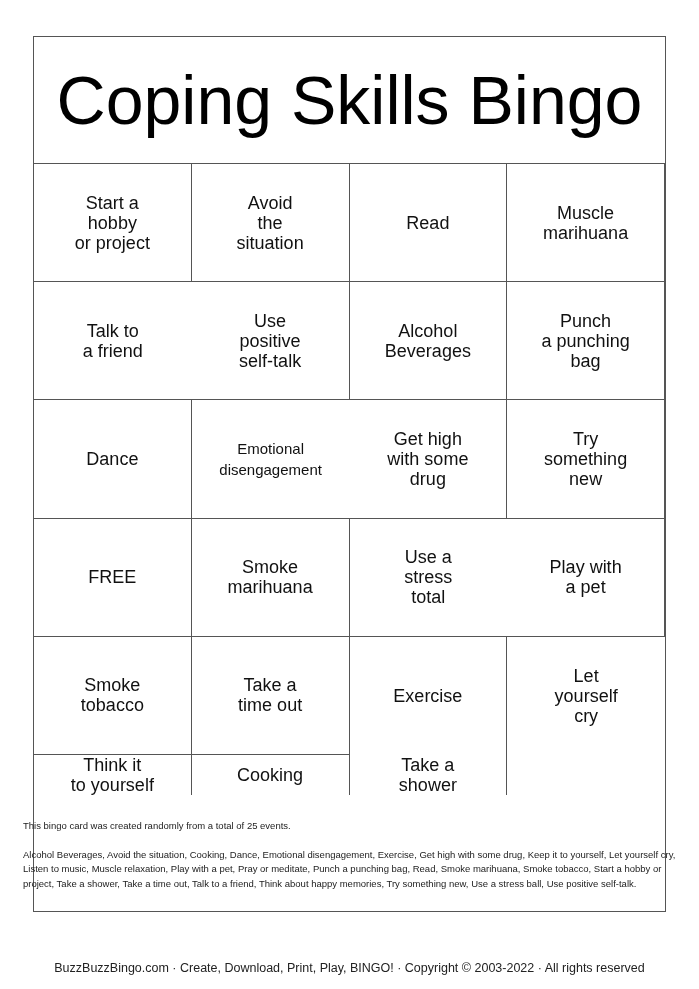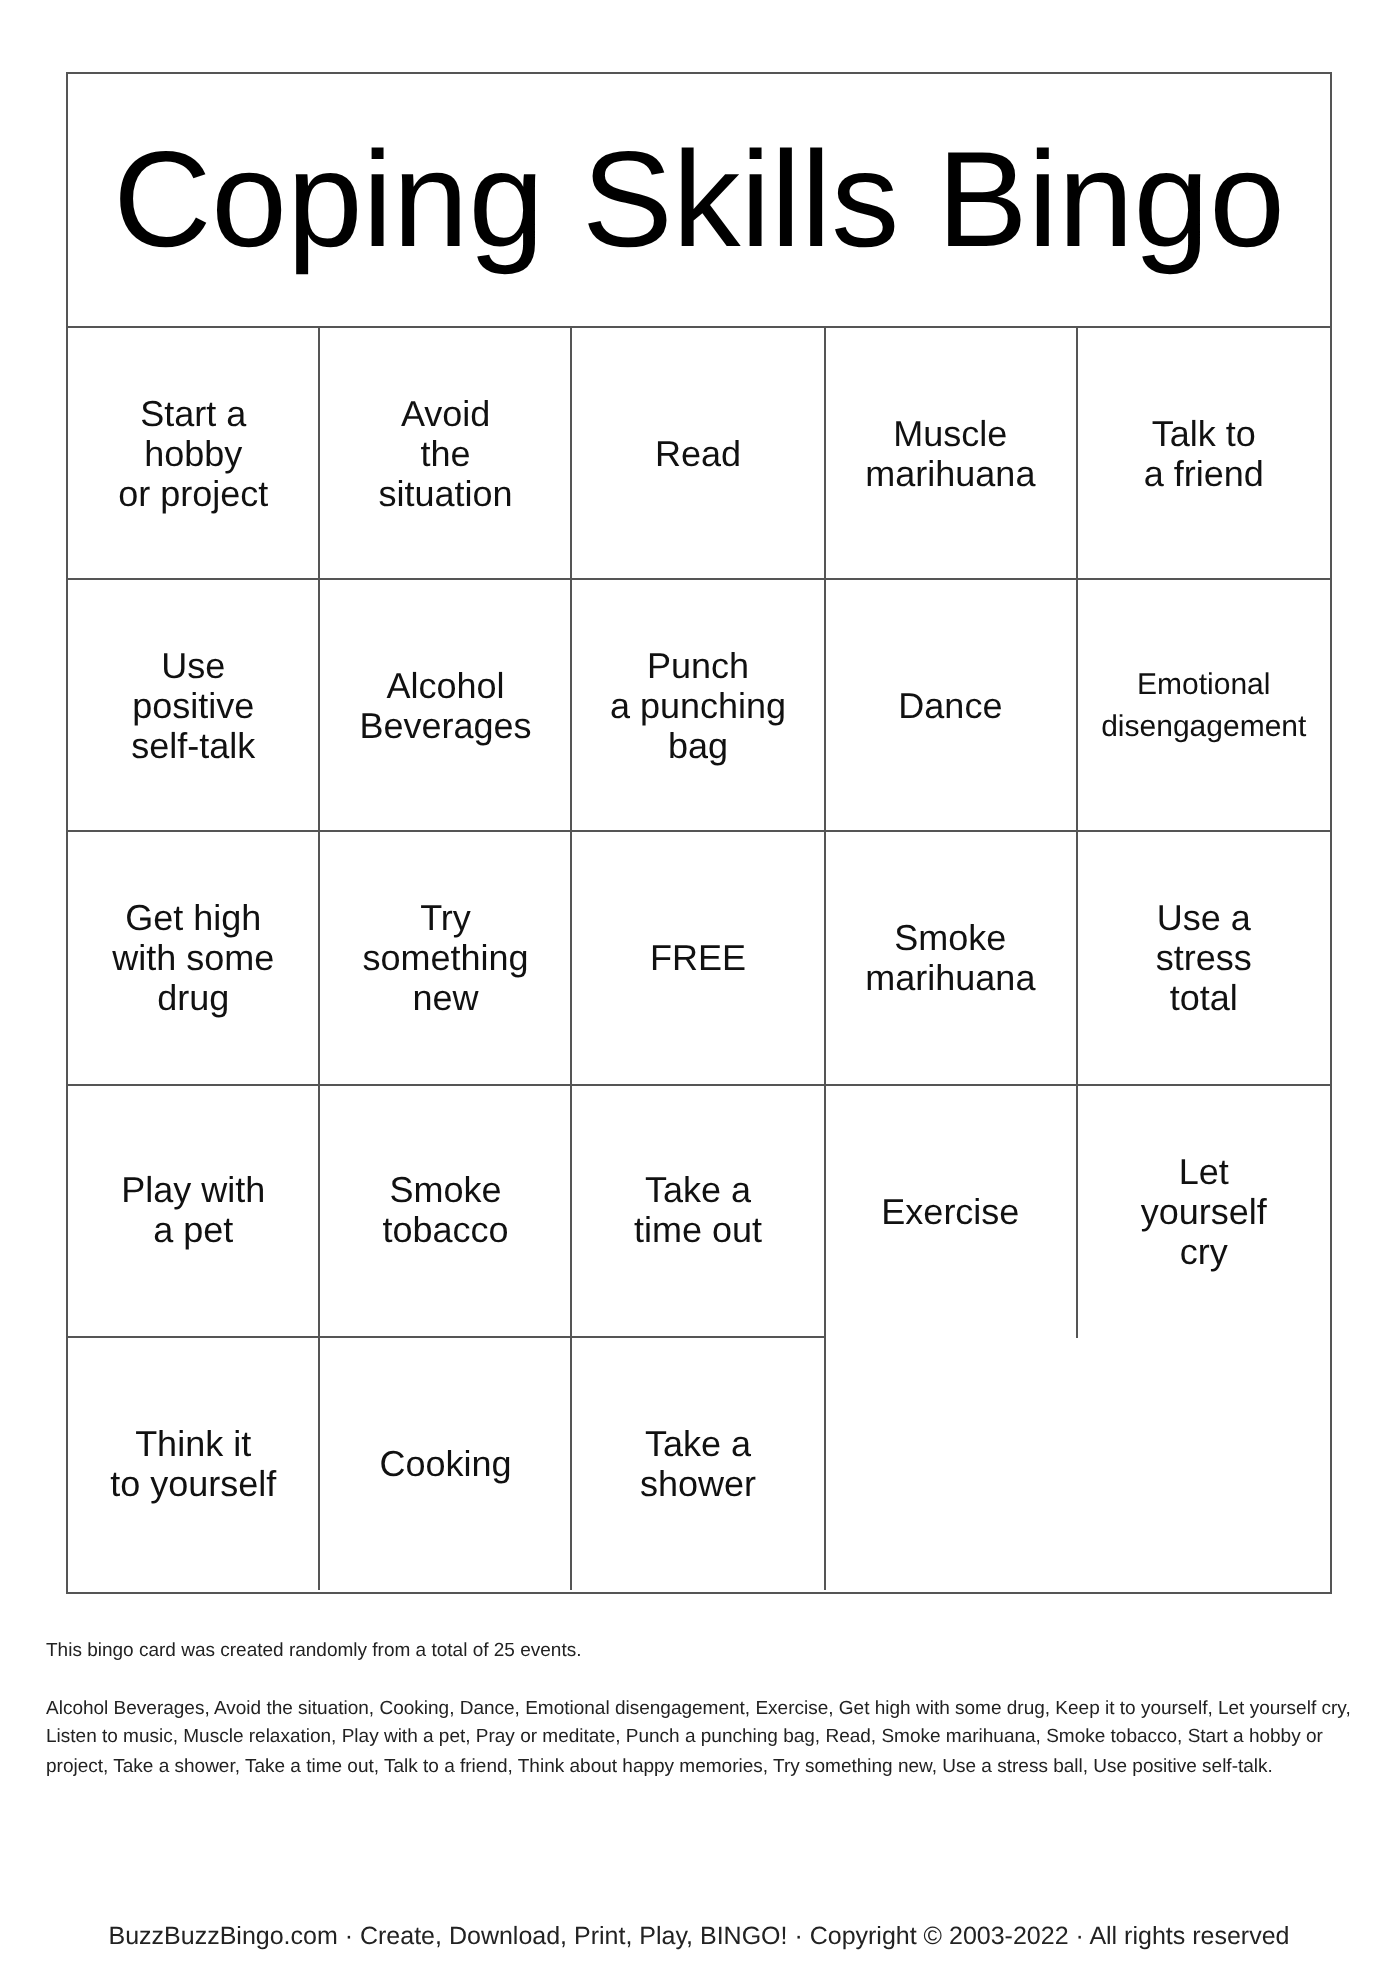--- a/index.html
+++ b/index.html
@@ -1,23 +1,23 @@
 <!DOCTYPE html>
 <html><head>
   <meta charset="utf-8">
   <style>
     html, body { margin: 0; padding: 0; background: #ffffff; }
     body { width: 699px; height: 989px; position: relative; overflow: hidden;
            font-family: "Liberation Sans", sans-serif; color: #111; }
-    .card { position: absolute; left: 33px; top: 36px; width: 633px; height: 761px;
+    .card { position: absolute; left: 33px; top: 36px; width: 633px; height: 876px;
             border: 1px solid #555; box-sizing: border-box; }
     .title { height: 126px; border-bottom: 1px solid #555; display: flex;
              align-items: center; justify-content: center; font-size: 68px;
              line-height: 1; color: #000; letter-spacing: 0px; }
-    .grid { display: grid; grid-template-columns: repeat(5, 1fr); grid-template-rows: repeat(5, 1fr);
+    .grid { display: grid; grid-template-columns: repeat(4, 1fr); grid-template-rows: repeat(5, 1fr);
             height: 631px; }
     .cell { border-right: 1px solid #555; border-bottom: 1px solid #555; box-sizing: border-box;
             display: flex; align-items: center; justify-content: center; text-align: center;
             font-size: 18px; line-height: 20px; padding: 0 6px; white-space: pre-line; }
     .cell:nth-child(5n) { border-right: none; }
     .cell:nth-last-child(-n+5) { border-bottom: none; }
     .cell.small { font-size: 15px; line-height: 21px; padding: 0 2px; }
     .note { position: absolute; left: 9px; top: 805px; width: 684px; font-size: 9.5px;
             line-height: 14.5px; color: #222; }
     .note p { margin: 14px; }

